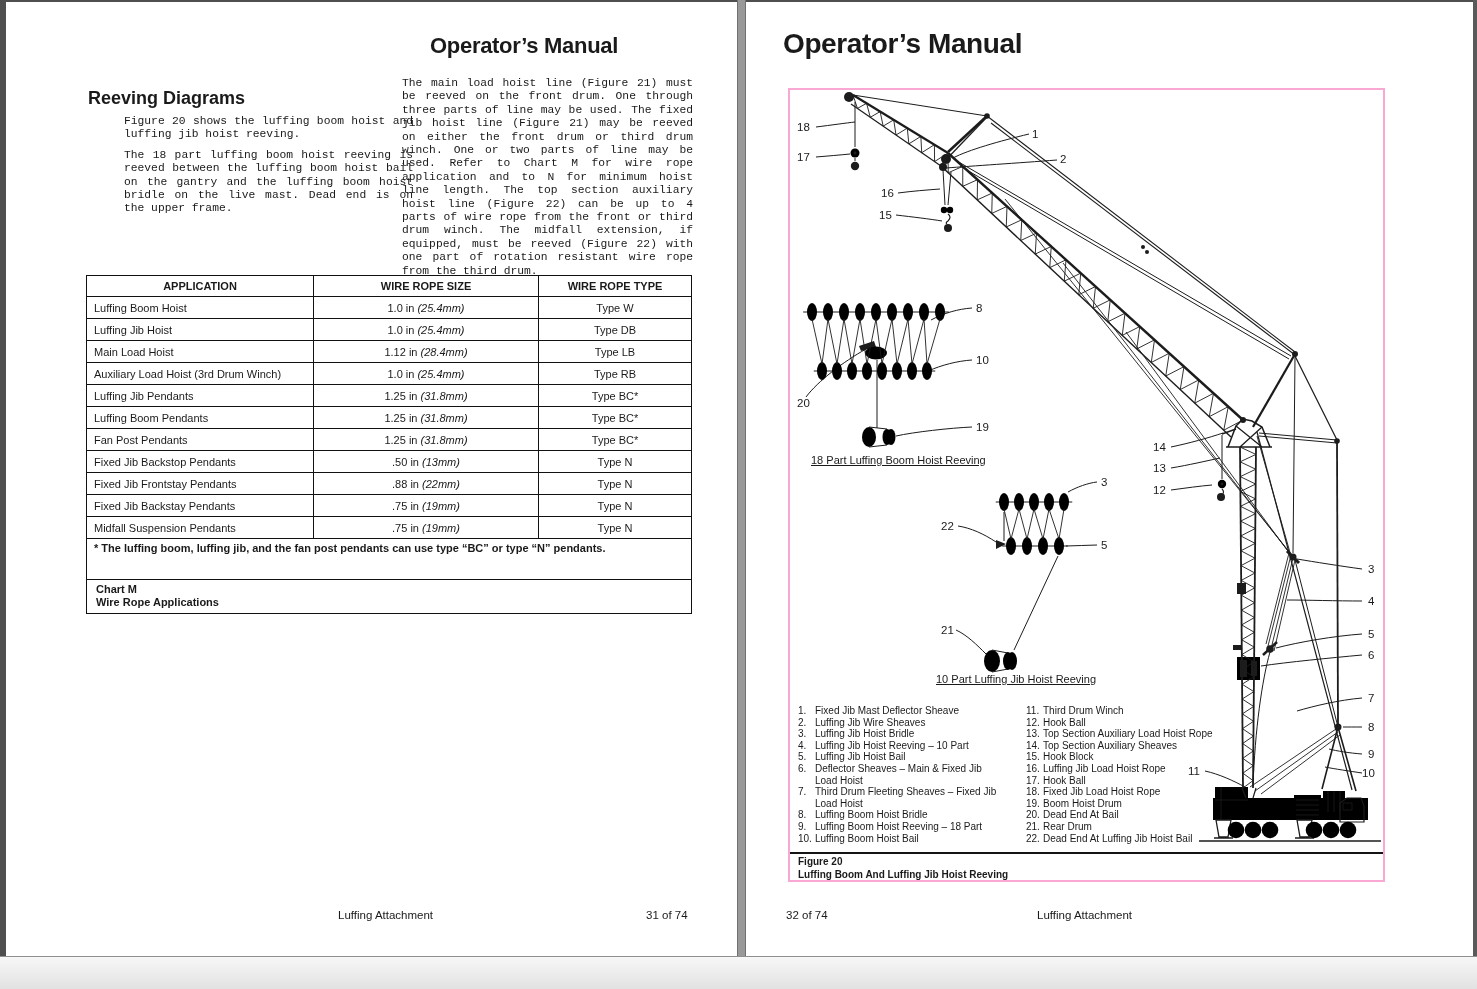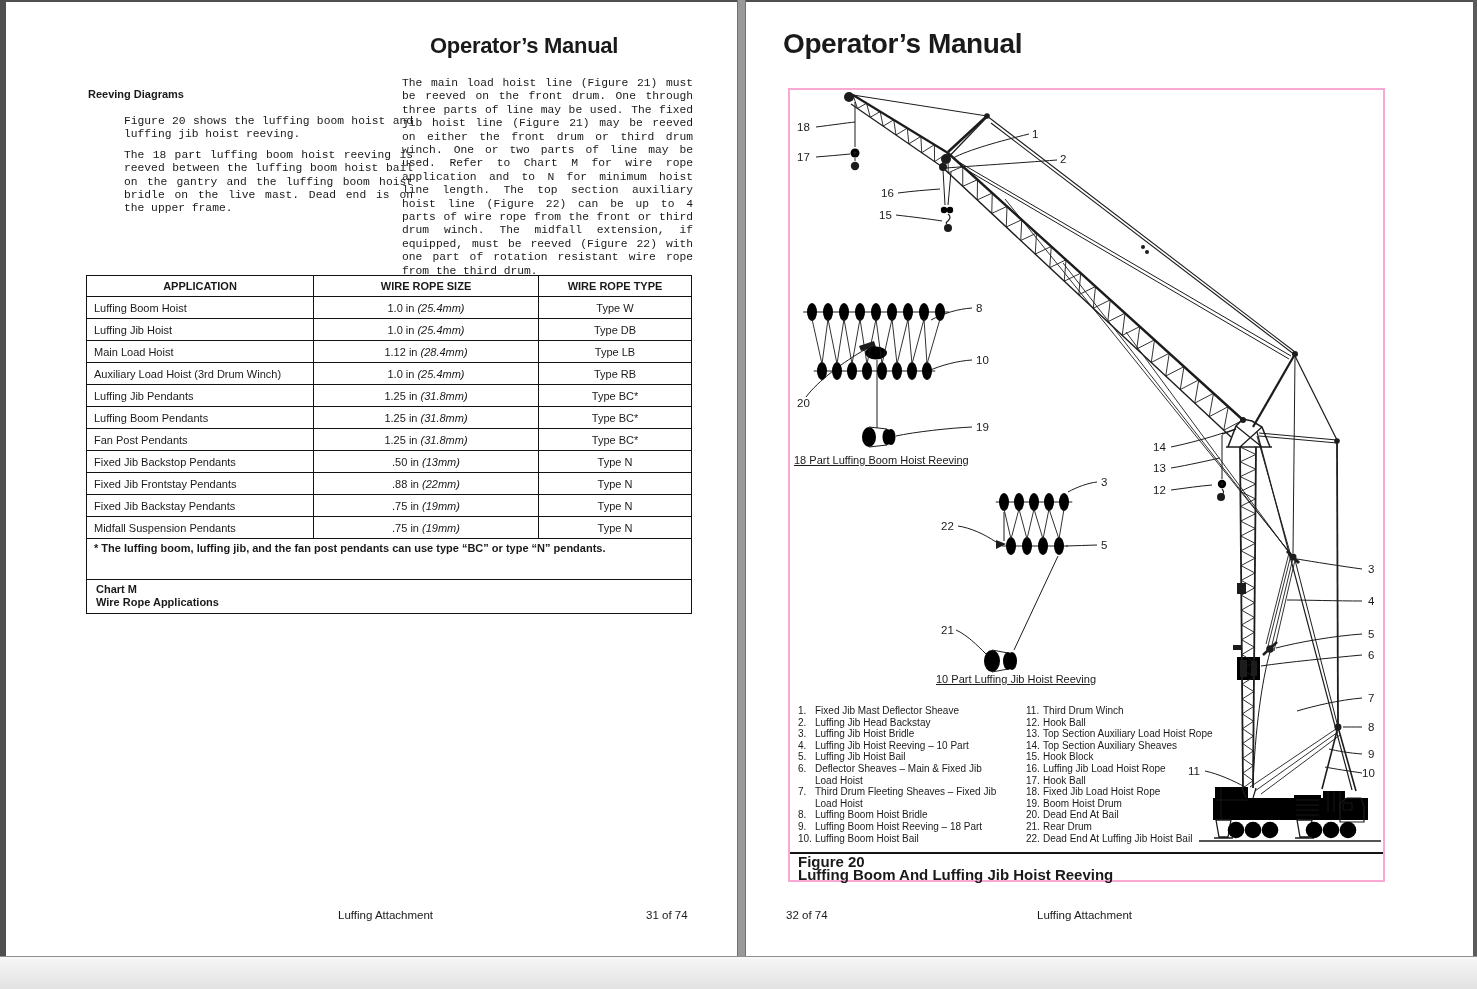--- a/index.html
+++ b/index.html
@@ -8,21 +8,21 @@
   #viewer{position:relative;width:1417px;height:989px;background:#fff;}
   .edge-top{left:0;top:0;width:1477px;height:2px;background:#4f4f4f;}
   .edge-left{left:0;top:0;width:6px;height:956px;background:#4f4f4f;}
   .edge-right{left:1473px;top:0;width:4px;height:956px;background:#5a5a5a;}
   .gap{left:737px;top:0;width:9px;height:956px;background:#999;border-left:1px solid #707070;border-right:1px solid #707070;box-sizing:border-box;}
   .page{background:#fff;top:2px;height:954px;}
   #pageL{left:6px;width:731px;}
   #pageR{left:746px;width:727px;}
   .h1L{left:424px;top:31px;font-size:22px;font-weight:bold;letter-spacing:-.3px;}
   .h1R{left:37px;top:26px;font-size:28px;font-weight:bold;letter-spacing:-.4px;}
-  .h2{left:82px;top:86px;font-size:11px;font-weight:bold;}
+  .h2{left:82px;top:86px;font-size:18px;font-weight:bold;}
   .bodycol{font-size:11.3px;line-height:13.4px;text-align:justify;}
   .bodycol p{margin:0 0 7px 0;font-family:Liberation Mono, monospace;}
   #col1{left:82px;top:113px;width:289px;margin-left:36px;}
   #col2{left:396px;top:75px;width:291px;}
   
   #wrtable{left:80px;top:273px;width:606px;border-collapse:collapse;font-size:11px;padding-left:48px;}
   #wrtable,#wrtable th,#wrtable td{border:1.2px solid #111;}
   #wrtable{border-width:1.8px;}
   #wrtable th{height:20px;font-weight:bold;text-align:center;padding:0;}
   #wrtable td{height:21px;padding:0;}
@@ -35,21 +35,21 @@
   
   #figure{left:42px;top:86px;width:597px;height:794px;border:2px solid #f9a8d4;box-sizing:border-box;background:#fff;}
   #craneSvg{position:absolute;left:0;top:0;width:593px;height:790px;}
   .ln path,.ln line,.ln polyline{stroke:#1c1c1c;fill:none;}
   .ldr{stroke:#1c1c1c;stroke-width:1;fill:none;}
   .inset-cap{position:absolute;font-size:11px;text-decoration:underline;white-space:nowrap;}
   .legcol{position:absolute;font-size:10px;line-height:11.6px;}
   .legitem{display:flex;}
   .legitem .num{flex:0 0 17px;}
   .legitem .txt{flex:1;}
-  #figcap{position:absolute;left:0;top:762px;width:593px;height:28px;border-top:2px solid #141414;box-sizing:border-box;padding:2px 0 0 8px;font-size:15px;font-weight:bold;line-height:12.5px;}
+  #figcap{position:absolute;left:0;top:762px;width:593px;height:28px;border-top:2px solid #141414;box-sizing:border-box;padding:2px 0 0 8px;font-size:10px;font-weight:bold;line-height:12.5px;}
   
   #toolbar{left:0;top:956px;width:1477px;height:33px;background:linear-gradient(#f7f7f7,#e2e2e2);border-top:1px solid #8f8f8f;box-sizing:border-box;}
 </style>
 </head>
 <body>
 
 <div id="viewer">
   <div class="abs edge-top"></div>
   <div class="abs edge-left"></div>
   <div class="abs edge-right"></div>
@@ -365,31 +365,31 @@
             <text x="1368" y="638" font-size="11.5" fill="#1a1a1a" font-family="&quot;Liberation Sans&quot;, sans-serif">5</text>
             <text x="1368" y="659" font-size="11.5" fill="#1a1a1a" font-family="&quot;Liberation Sans&quot;, sans-serif">6</text>
             <text x="1368" y="702" font-size="11.5" fill="#1a1a1a" font-family="&quot;Liberation Sans&quot;, sans-serif">7</text>
             <text x="1368" y="731" font-size="11.5" fill="#1a1a1a" font-family="&quot;Liberation Sans&quot;, sans-serif">8</text>
             <text x="1368" y="758" font-size="11.5" fill="#1a1a1a" font-family="&quot;Liberation Sans&quot;, sans-serif">9</text>
             <text x="1362" y="777" font-size="11.5" fill="#1a1a1a" font-family="&quot;Liberation Sans&quot;, sans-serif">10</text>
             <text x="1188" y="775" font-size="11.5" fill="#1a1a1a" font-family="&quot;Liberation Sans&quot;, sans-serif">11</text>
           </g>
       </svg>
 
-      <div class="inset-cap" style="left:4px;top:364px">18 Part Luffing Boom Hoist Reeving</div>
+      <div class="inset-cap" style="left:21px;top:364px">18 Part Luffing Boom Hoist Reeving</div>
       <div class="inset-cap" style="left:146px;top:583px">10 Part Luffing Jib Hoist Reeving</div>
 
       <div id="legcol1" class="legcol" style="left:8px;top:615px;width:208px">
           <div class="legitem">
             <span class="num">1.</span>
             <span class="txt">Fixed Jib Mast Deflector Sheave</span>
           </div>
           <div class="legitem">
             <span class="num">2.</span>
-            <span class="txt">Luffing Jib Head Backstay</span>
+            <span class="txt">Luffing Jib Wire Sheaves</span>
           </div>
           <div class="legitem">
             <span class="num">3.</span>
             <span class="txt">Luffing Jib Hoist Bridle</span>
           </div>
           <div class="legitem">
             <span class="num">4.</span>
             <span class="txt">Luffing Jib Hoist Reeving – 10 Part</span>
           </div>
           <div class="legitem">

